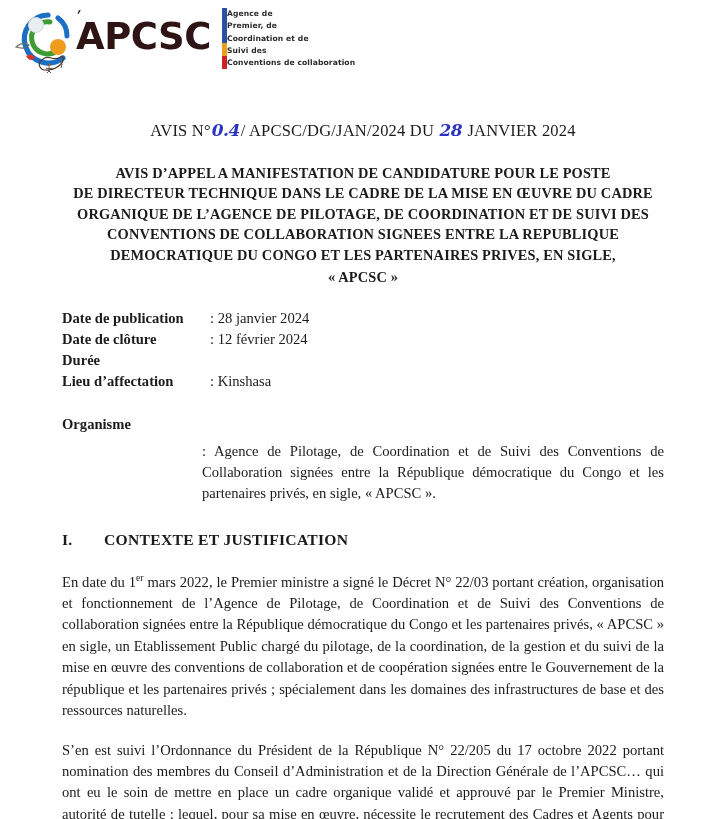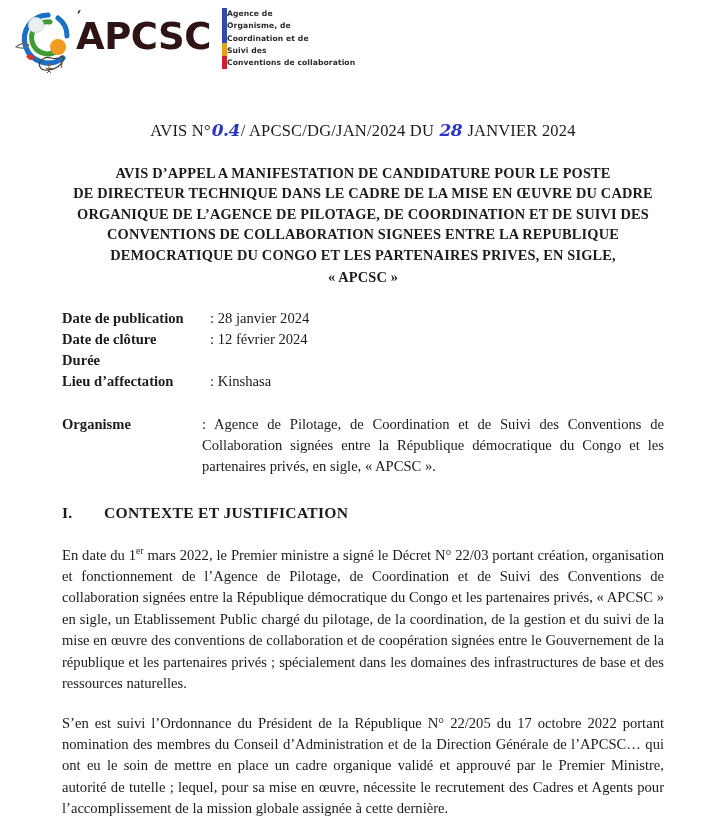--- a/index.html
+++ b/index.html
@@ -141,20 +141,21 @@
   }
   .organisme .meta-label {
     width: 140px;
     flex: 0 0 140px;
     font-weight: 700;
   }
   .organisme .meta-value {
     flex: 1;
     text-align: justify;
     text-justify: inter-word;
+    margin-top: 27px;
   }
 
   .section-head {
     display: flex;
     margin-top: 26px;
     font-size: 15.6px;
     font-weight: 700;
     letter-spacing: 0.3px;
   }
   .section-num {
@@ -211,21 +212,21 @@
     <span class="wordmark">
       <span class="accent">́</span>
       <span>APCSC</span>
     </span>
   </div>
 
   <div class="tagline">
     <span class="tagline-bar"></span>
     <div class="tagline-lines">
       <div>Agence de</div>
-      <div>Organisme, de</div>
+      <div>Premier, de</div>
       <div>Coordination et de</div>
       <div>Suivi des</div>
       <div>Conventions de collaboration</div>
     </div>
   </div>
 </header>
 
 <main class="page">
 
   <div class="avis-line">

